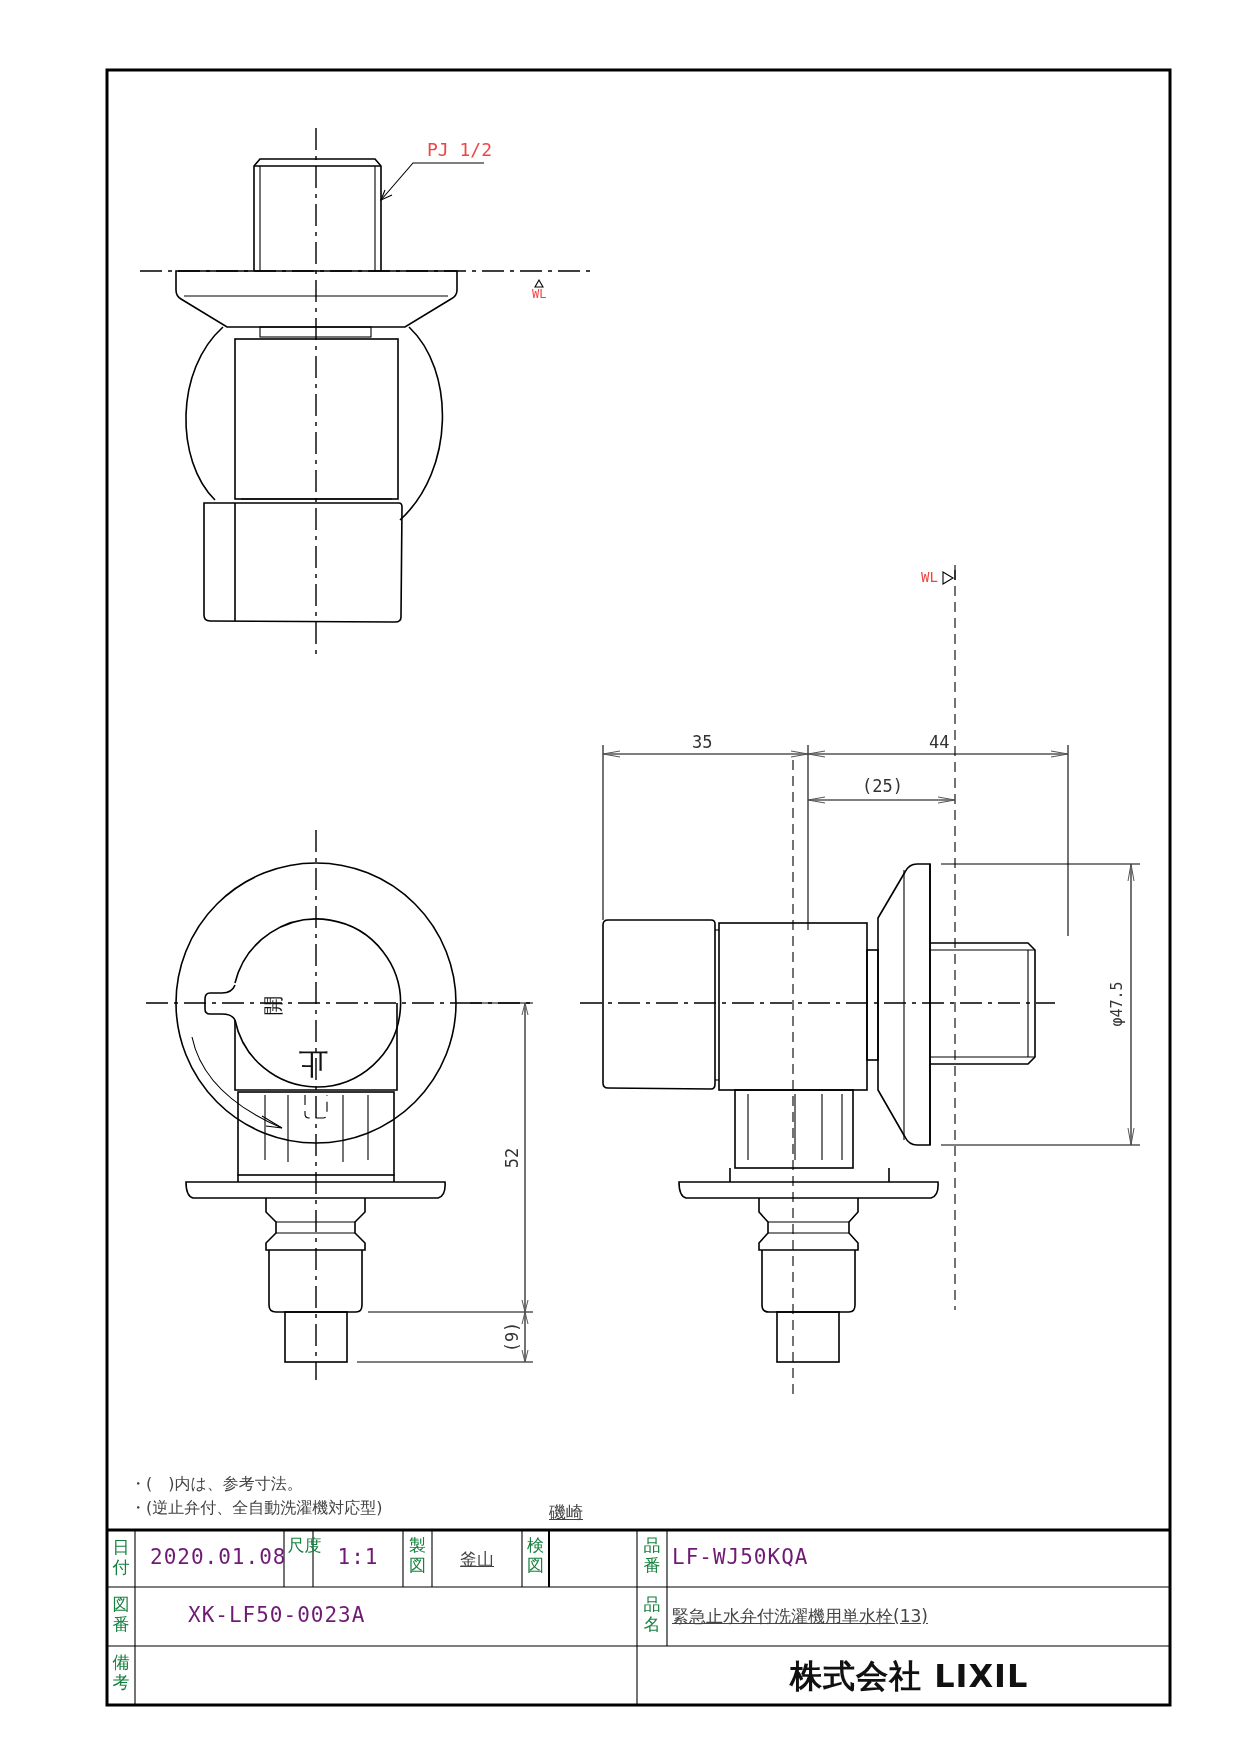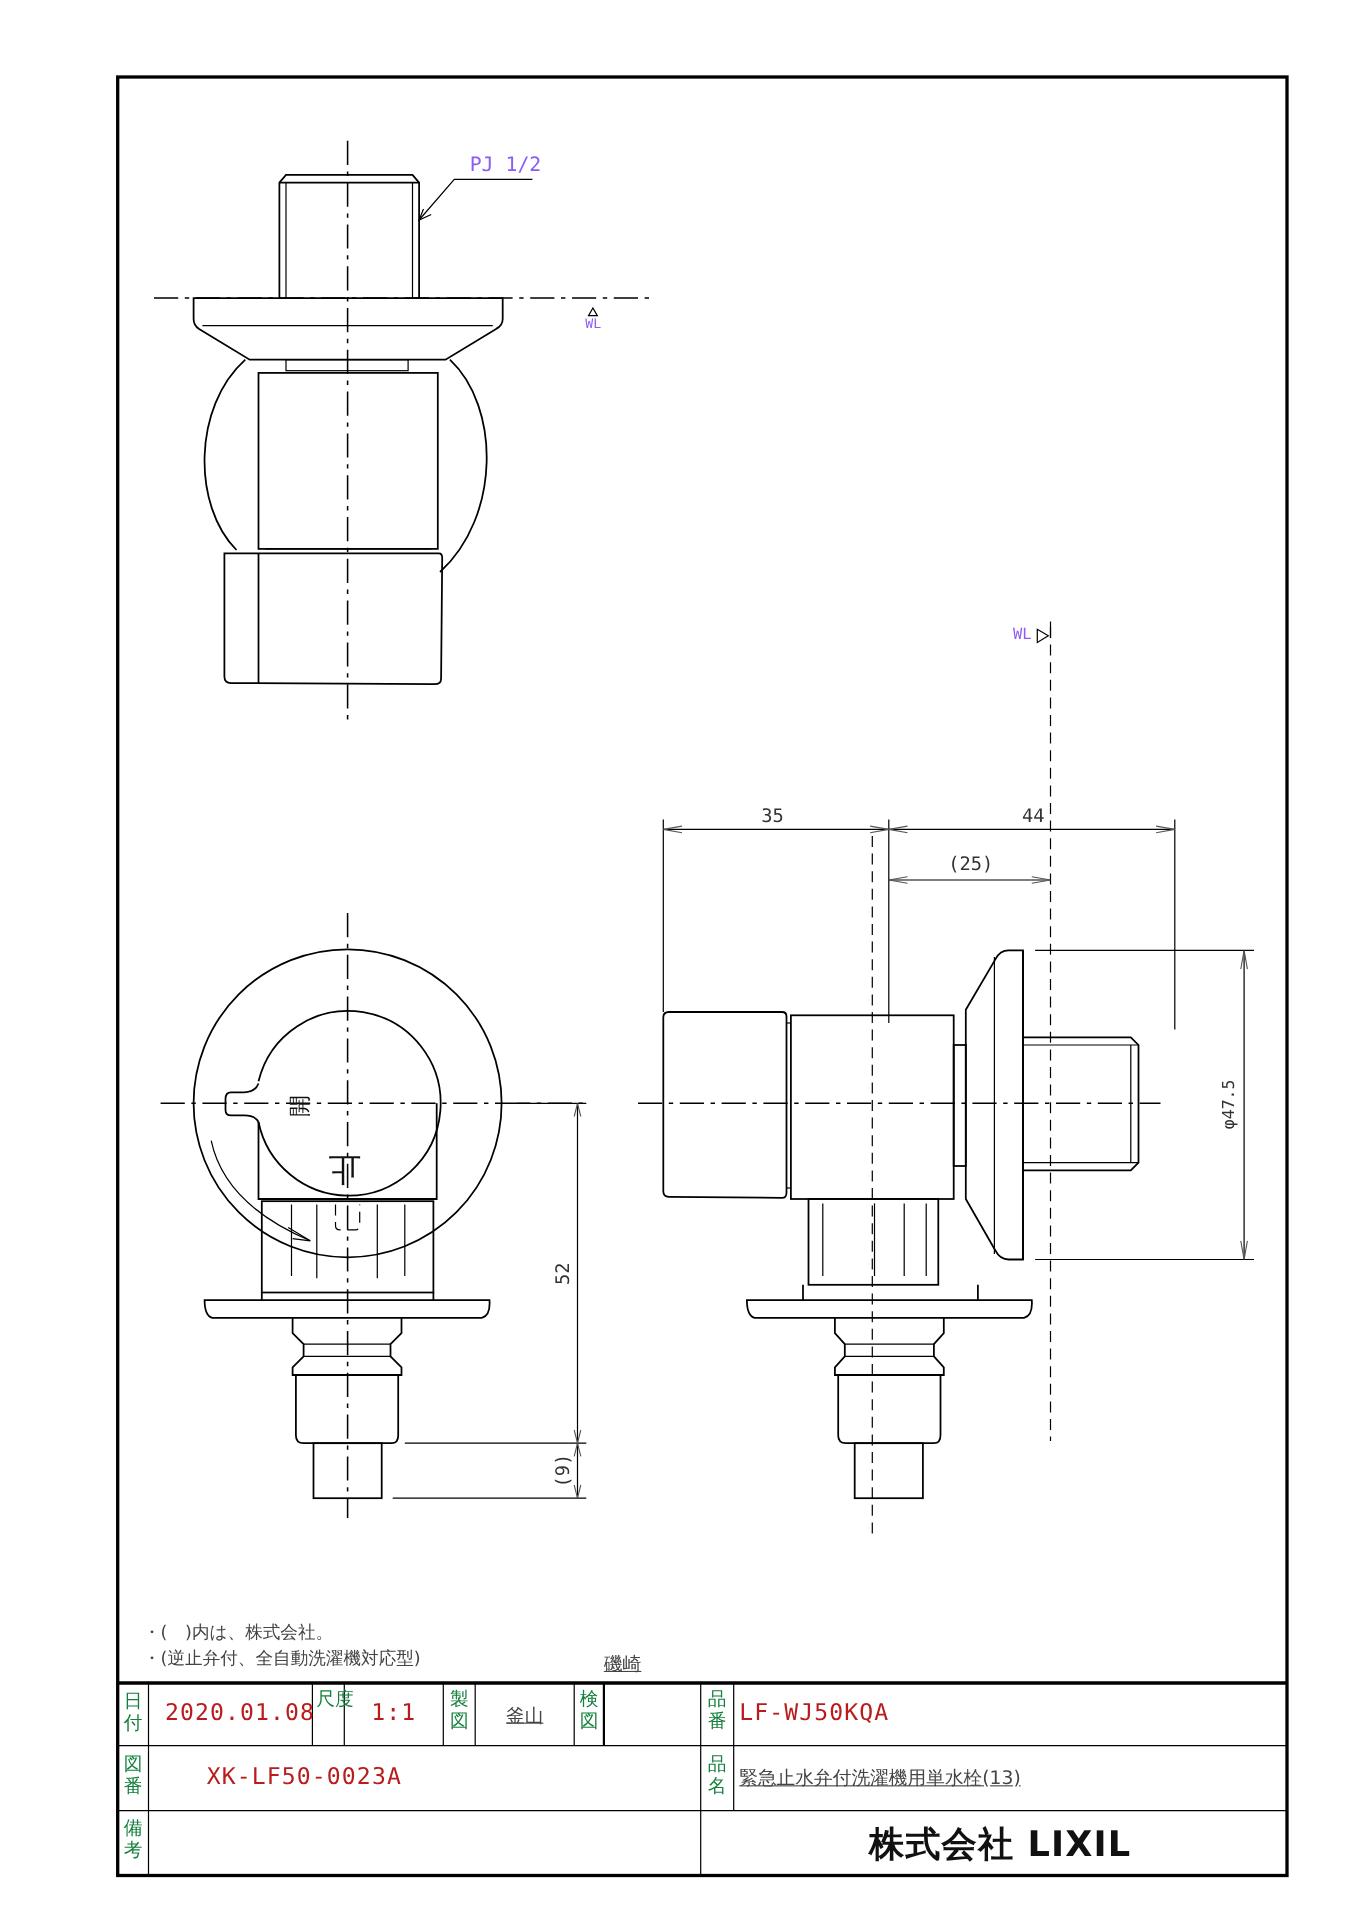--- a/index.html
+++ b/index.html
@@ -1,20 +1,20 @@
 <!DOCTYPE html>
 <html><head>
 <meta charset="utf-8">
 <style>
   html,body{margin:0;padding:0;background:#ffffff;}
   body{width:1240px;height:1754px;position:relative;overflow:hidden;font-family:"DejaVu Sans Mono","Liberation Mono",monospace;}
   #sheet{position:absolute;left:0;top:0;width:1240px;height:1754px;}
-  .txt{position:absolute;color:#8b5cf6;font-family:"DejaVu Sans Mono","Liberation Mono",monospace;white-space:nowrap;}
+  .txt{position:absolute;color:#ef4444;font-family:"DejaVu Sans Mono","Liberation Mono",monospace;white-space:nowrap;}
   .tb-label{position:absolute;color:#15803d;font-size:17px;line-height:20px;text-align:center;width:28px;font-family:"DejaVu Sans","Liberation Sans",sans-serif;}
-  .tb-val{position:absolute;color:#b91c1c;font-size:21px;font-family:"DejaVu Sans Mono","Liberation Mono",monospace;white-space:nowrap;letter-spacing:1px;}
+  .tb-val{position:absolute;color:#701a75;font-size:21px;font-family:"DejaVu Sans Mono","Liberation Mono",monospace;white-space:nowrap;letter-spacing:1px;}
   .tb-val-jp{position:absolute;color:#444;font-size:17px;font-family:"DejaVu Sans","Liberation Sans",sans-serif;white-space:nowrap;text-decoration:underline;}
   .note{position:absolute;color:#444;font-size:16px;font-family:"DejaVu Sans","Liberation Sans",sans-serif;white-space:nowrap;}
   .company{position:absolute;font-family:"DejaVu Sans","Liberation Sans",sans-serif;font-weight:bold;font-size:32px;color:#111;white-space:nowrap;letter-spacing:1px;}
   .dim{position:absolute;font-size:17px;color:#333;font-family:"DejaVu Sans Mono","Liberation Mono",monospace;white-space:nowrap;}
   .rot{transform:rotate(-90deg);transform-origin:center center;}
 </style>
 </head>
 <body>
 
 <div id="sheet">
@@ -198,21 +198,21 @@
 <span class="txt" style="left:298px;top:1042px;font-size:30px;color:#111;transform:rotate(180deg);">止</span>
 
 <span class="dim" style="left:692px;top:732px;">35</span>
 <span class="dim" style="left:929px;top:732px;">44</span>
 <span class="dim" style="left:862px;top:776px;">(25)</span>
 <span class="dim rot" style="left:502px;top:1148px;">52</span>
 <span class="dim rot" style="left:497px;top:1327px;">(9)</span>
 <span class="dim rot" style="left:1094px;top:995px;font-size:15px;">φ47.5</span>
 
 
-<div class="note" style="left:130px;top:1474px;">・(　)内は、株式会社。</div>
+<div class="note" style="left:130px;top:1474px;">・(　)内は、参考寸法。</div>
 <div class="note" style="left:130px;top:1498px;">・(逆止弁付、全自動洗濯機対応型)</div>
 
 
 <div class="tb-label" style="left:107px;top:1537px;width:28px;white-space:normal;">日付</div>
 <div class="tb-val" style="left:150px;top:1545px;width:130px;text-align:center;">2020.01.08</div>
 
 <div class="tb-label" style="left:284px;top:1535px;width:41px;white-space:normal;text-align:center;">尺度</div>
 <div class="tb-val" style="left:313px;top:1545px;width:90px;text-align:center;">1:1</div>
 
 <div class="tb-label" style="left:403px;top:1535px;width:29px;white-space:normal;">製図</div>

